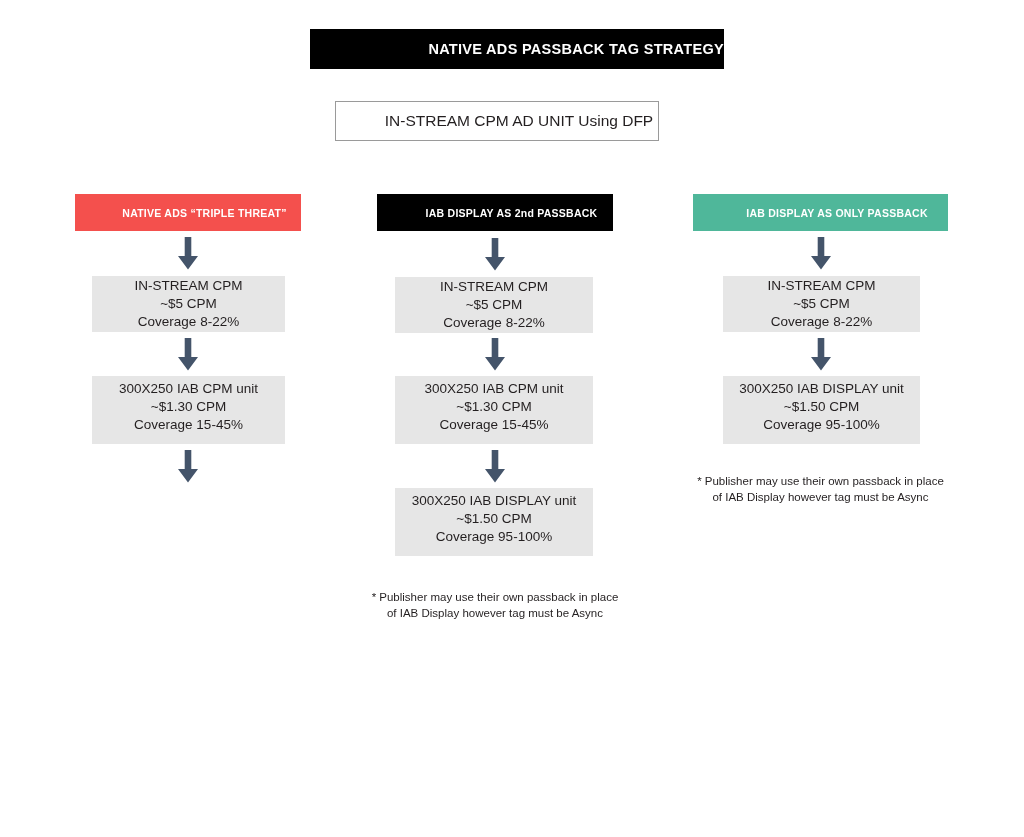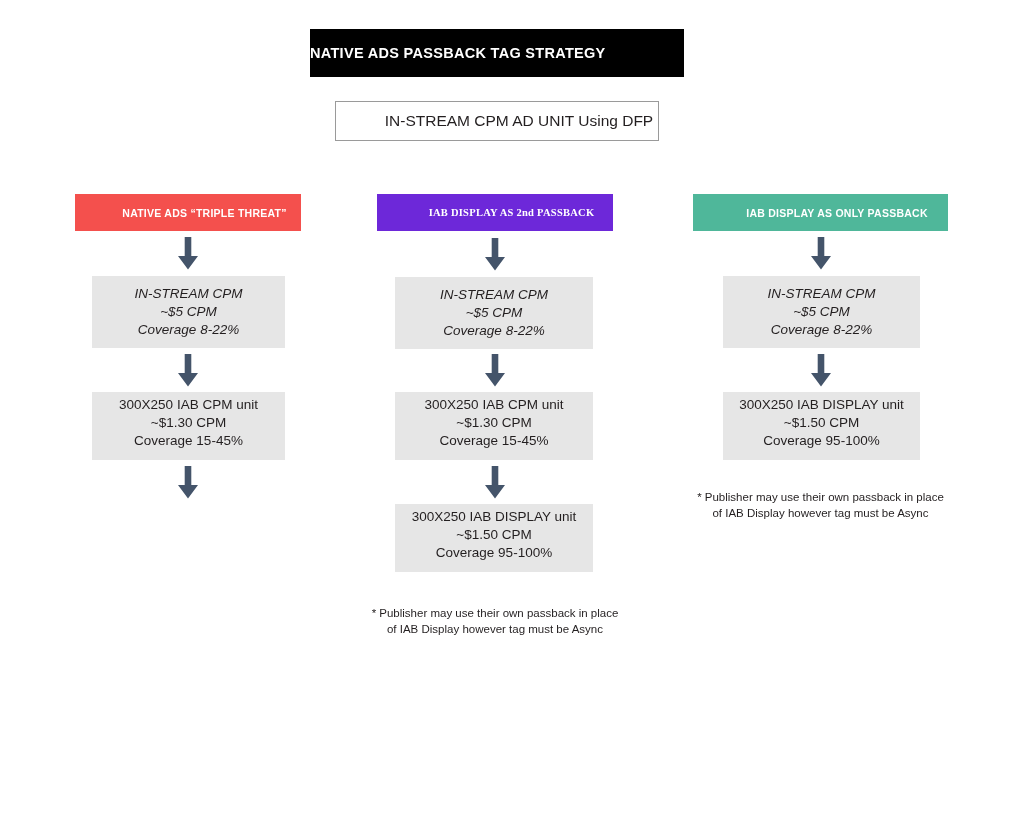--- a/index.html
+++ b/index.html
@@ -21,25 +21,26 @@
     width: 1024px;
     height: 837px;
   }
 
   
   .title-bar {
     position: absolute;
     left: 310px;
     top: 29px;
     width: 374px;
-    height: 48px;
+    height: 40px;
     background: #000000;
     display: flex;
     align-items: center;
-    justify-content: flex-start;
+    justify-content: flex-end;
+    padding-left: 40px;
   }
   .title-bar .title-text {
     color: #ffffff;
     font-size: 14.5px;
     font-weight: bold;
     letter-spacing: 0.3px;
     text-align: center;
   }
 
   
@@ -112,21 +113,21 @@
     color: #231f20;
     text-align: center;
     white-space: nowrap;
   }
 
   
   .col-1 .node-box { width: 193px; margin-left: 17px; }
   .col-2 .node-box { width: 198px; margin-left: 18px; }
   .col-3 .node-box { width: 197px; margin-left: 30px; }
 
-  .h-72 { height: 72px; font-style: italic; }
+  .h-72 { height: 56px; }
   .h-68 { height: 68px; justify-content: flex-end; }
 
   .footnote {
     font-size: 11.5px;
     line-height: 1.35;
     color: #231f20;
     text-align: center;
     white-space: nowrap;
   }
   .footnote-wrap {
@@ -182,21 +183,21 @@
       <svg width="22" height="33" viewBox="0 0 22 33" aria-hidden="true">
         <polygon points="7.7,0 14.3,0 14.3,19 21,19 11,32.5 1,19 7.7,19" fill="#44546a"></polygon>
       </svg>
     </div>
 
 
   </div>
 
   <div class="column col-2">
 
-    <div class="col-header" style="background:#6d28d9;font-family:Liberation Serif, serif;">
+    <div class="col-header" style="background:#000000;">
       <span class="col-header-text">IAB DISPLAY AS 2nd PASSBACK</span>
     </div>
 
     <div class="arrow" style="height:46px;">
       <svg width="22" height="33" viewBox="0 0 22 33" aria-hidden="true">
         <polygon points="7.7,0 14.3,0 14.3,19 21,19 11,32.5 1,19 7.7,19" fill="#44546a"></polygon>
       </svg>
     </div>
 
     <div class="node-box h-72">

